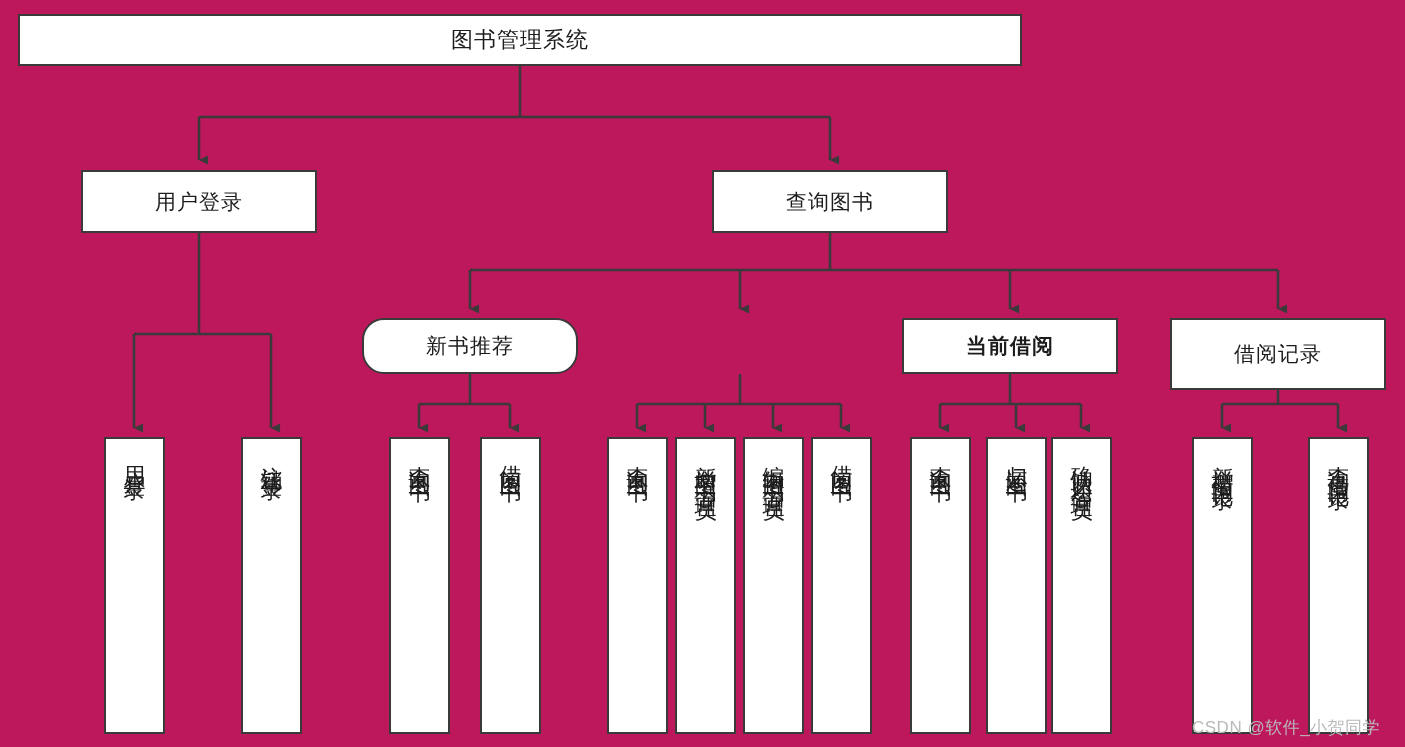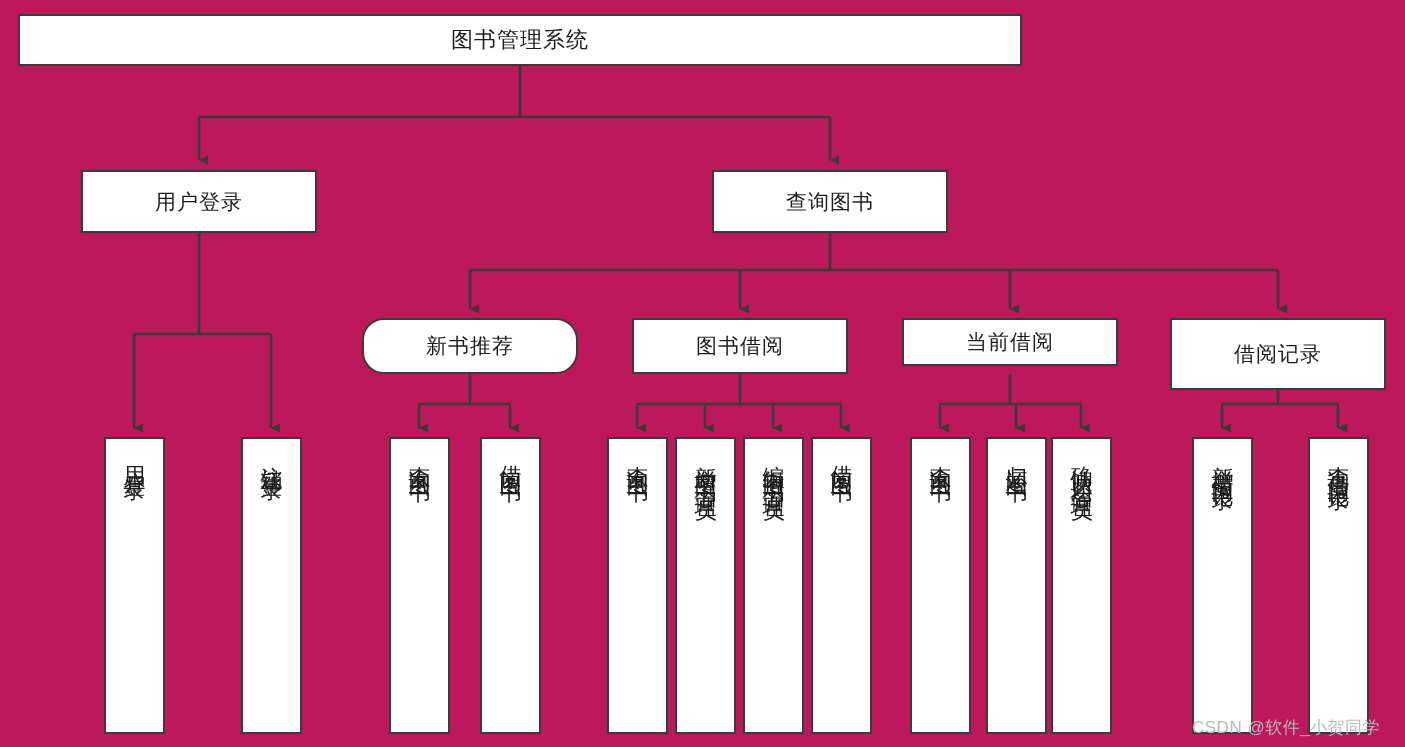--- a/index.html
+++ b/index.html
@@ -138,25 +138,22 @@
   </div>
 
   <div class="node horiz" style="left:712px; top:170px; width:236px; height:63px;">
     <span class="node-label">查询图书</span>
   </div>
 
   <div class="node horiz" style="left:362px; top:318px; width:216px; height:56px;border-radius:22px;">
     <span class="node-label">新书推荐</span>
   </div>
 
-  <div class="node horiz" style="left:632px; top:318px; width:216px; height:56px;">
-    <span class="node-label">图书借阅</span>
-  </div>
-
-  <div class="node horiz" style="left:902px; top:318px; width:216px; height:48px;">
+
+  <div class="node horiz" style="left:902px; top:318px; width:216px; height:56px;font-weight:bold;">
     <span class="node-label">当前借阅</span>
   </div>
 
   <div class="node horiz" style="left:1170px; top:318px; width:216px; height:72px;">
     <span class="node-label">借阅记录</span>
   </div>
 
   <div class="node vert" style="left:104px; top:437px; width:61px; height:297px;">
     <span class="node-label">用户登录</span>
   </div>

